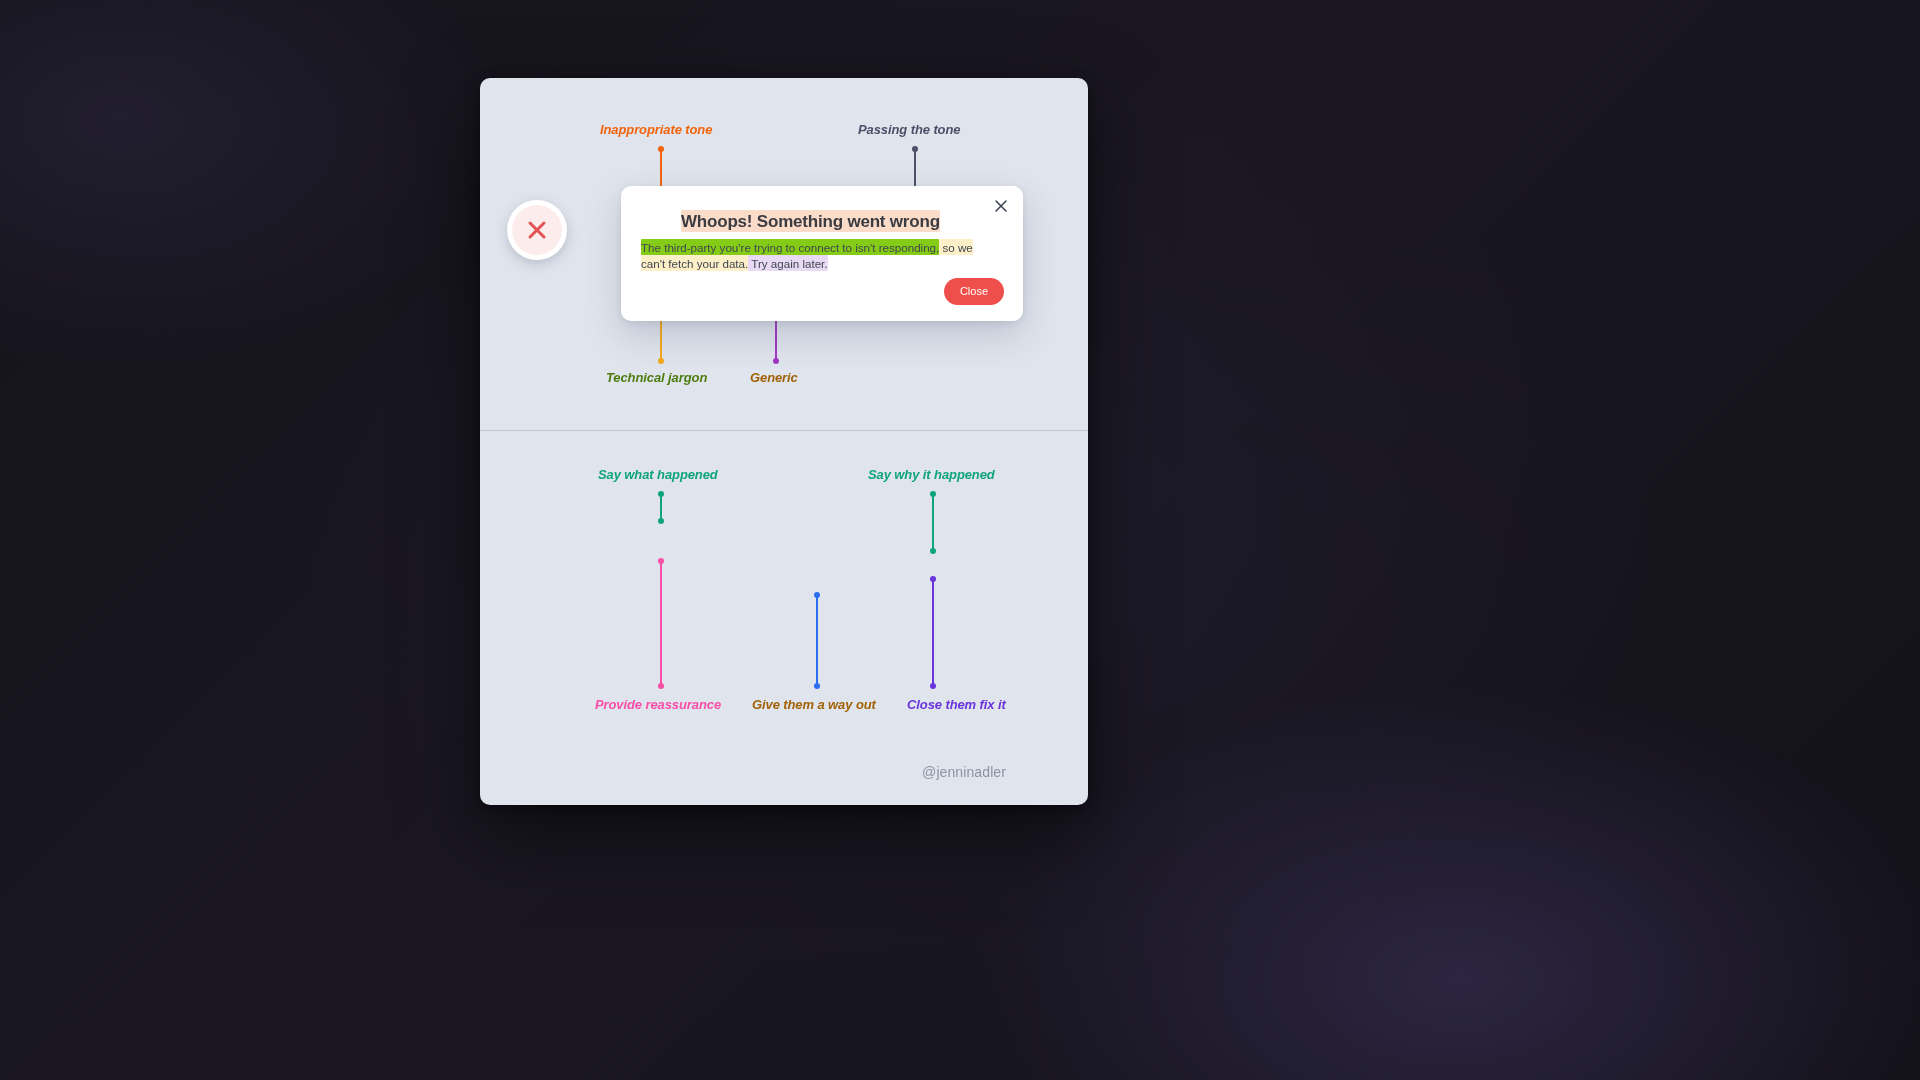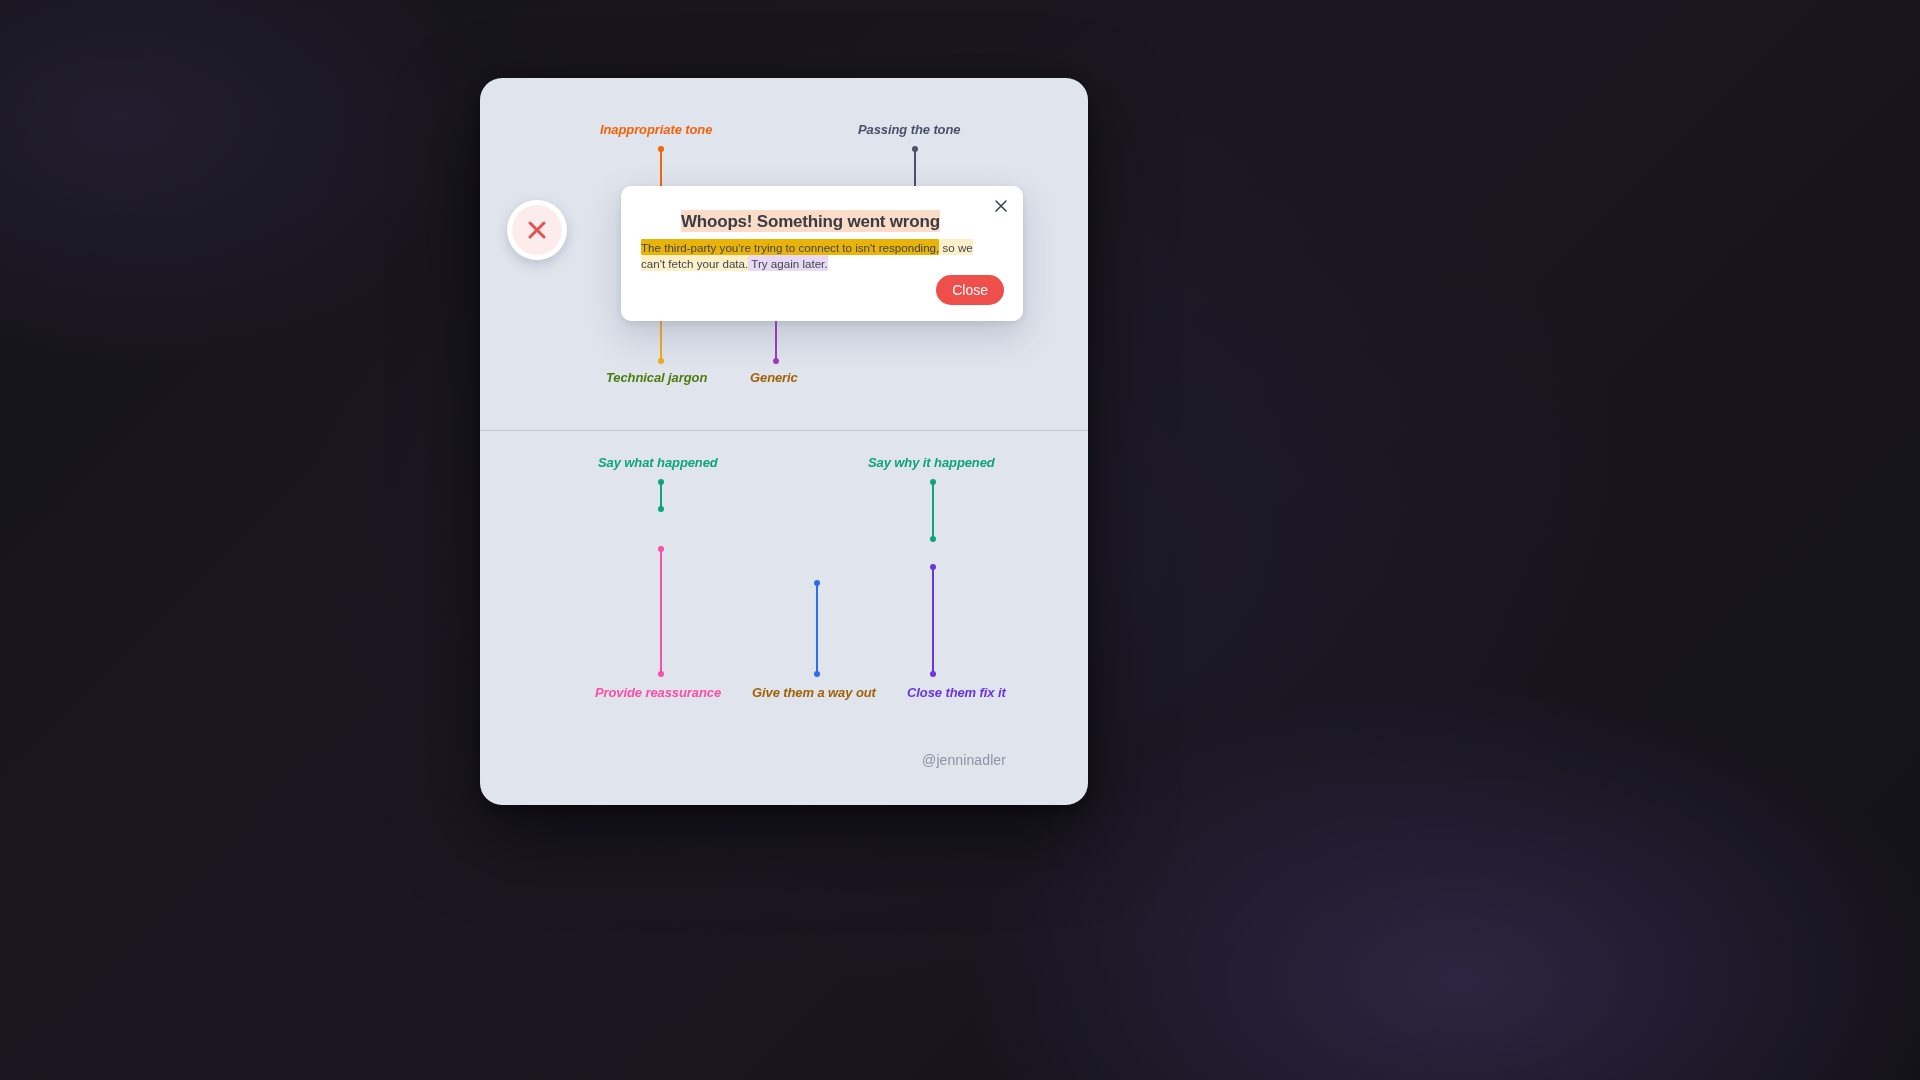--- a/index.html
+++ b/index.html
@@ -14,27 +14,27 @@
       linear-gradient(135deg,#15131b 0%,#1a1722 45%,#131119 100%);
     position:relative;
   }
 
   
   .card {
     position:absolute;
     left:480px; top:78px;
     width:608px; height:727px;
     background:#e0e4ec;
-    border-radius:22px;
+    border-radius:10px;
     box-shadow:0 30px 80px rgba(0,0,0,0.55), 0 4px 14px rgba(0,0,0,0.35);
     overflow:hidden;
   }
   .half { position:absolute; left:0; width:100%; }
   .half-bad  { top:0;     height:352px; }
-  .half-good { top:333px; height:374px; }
+  .half-good { top:345px; height:374px; }
   .divider {
     position:absolute; left:0; top:352px; width:100%; height:1px;
     background:rgba(150,160,180,0.45);
   }
 
   
   .badge {
     position:absolute;
     width:60px; height:60px;
     border-radius:50%;
@@ -83,21 +83,21 @@
 
   .hl { padding:1.5px 0; border-radius:1px; }
 
   .dlg-actions {
     position:absolute; right:19px; bottom:16px;
     display:flex; align-items:center; gap:9px;
   }
   .btn {
     border:none; cursor:pointer;
     font-family:"Liberation Sans", sans-serif;
-    font-size:14px;
+    font-size:11px;
     border-radius:20px;
     line-height:1;
     display:inline-flex; align-items:center; justify-content:center;
   }
   .btn-primary { background:#ef4f4a; color:#fff; padding:8px 16px; }
 
   
   .anno-label {
     position:absolute;
     font-size:13px;
@@ -163,21 +163,21 @@
       <div class="dlg-close">
         <svg width="14" height="14" viewBox="0 0 14 14">
           <path d="M2 2 L12 12 M12 2 L2 12" stroke="#39404d" stroke-width="1.5" stroke-linecap="round"></path>
         </svg>
       </div>
 
       <div class="dlg-title">
         <span class="hl" style="background:#fadcc8;">Whoops! Something went wrong</span>
       </div>
 
-      <div class="dlg-body"><span class="hl" style="background:#eab308;">The third-party you're trying to connect to isn't responding,</span><span class="hl" style="background:#fdf0c8;"> so we can't fetch your data.</span><span class="hl" style="background:#e8daf4;"> Try again later.</span></div>
+      <div class="dlg-body"><span class="hl" style="background:#84cc16;">The third-party you're trying to connect to isn't responding,</span><span class="hl" style="background:#fdf0c8;"> so we can't fetch your data.</span><span class="hl" style="background:#e8daf4;"> Try again later.</span></div>
 
       <div class="dlg-actions">
         <button class="btn btn-primary">Close</button>
       </div>
     </div>
   </div>
 
   <div class="divider"></div>
 
   <div class="half half-good">

